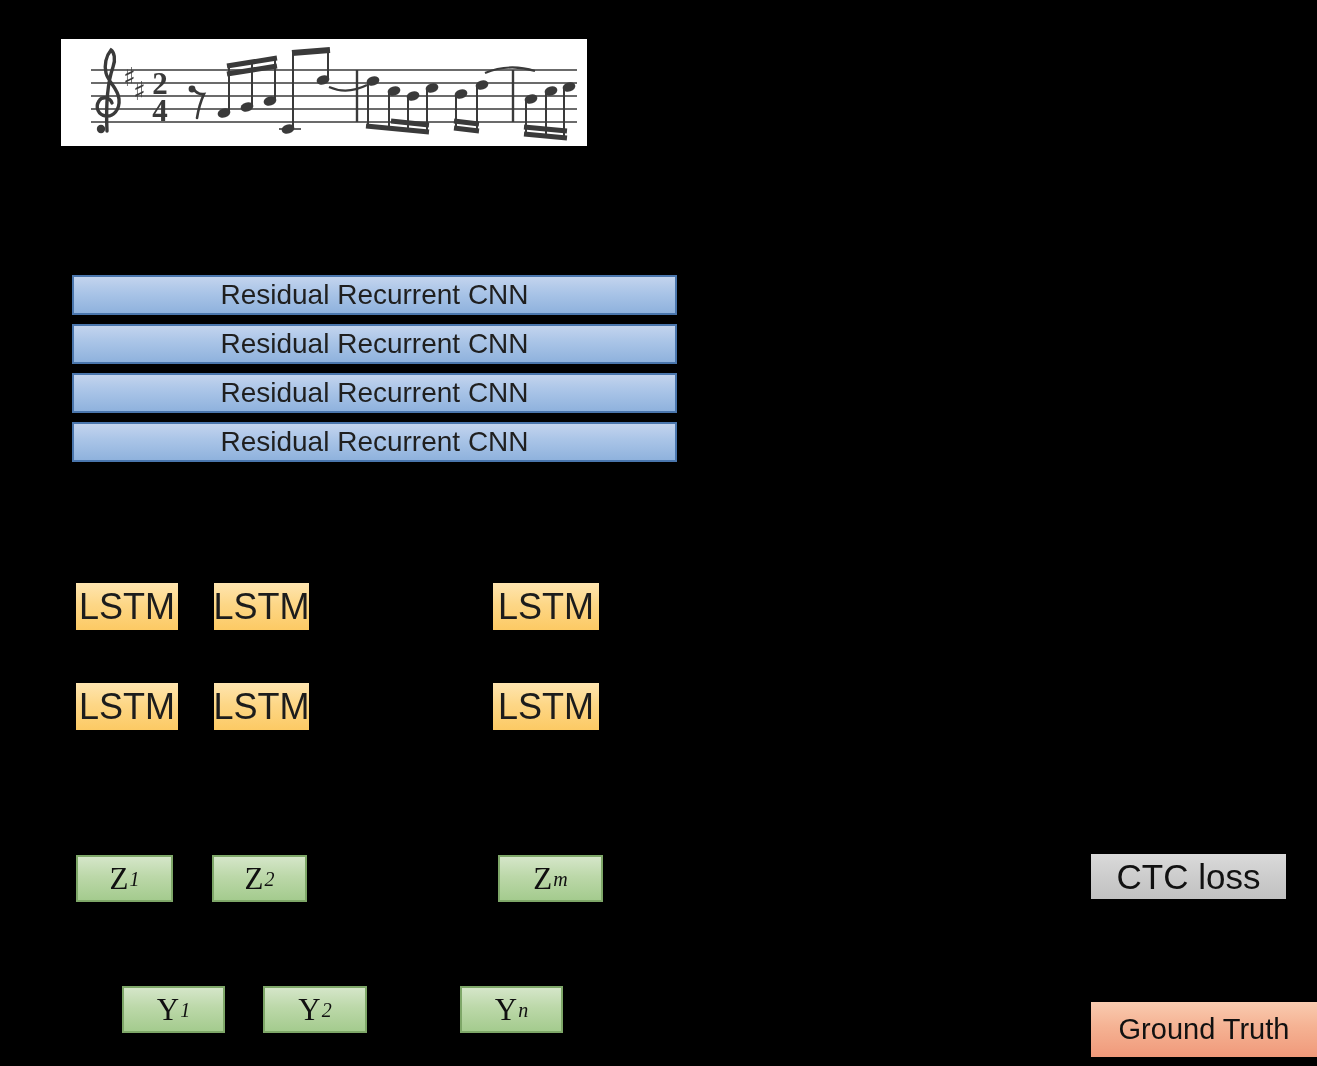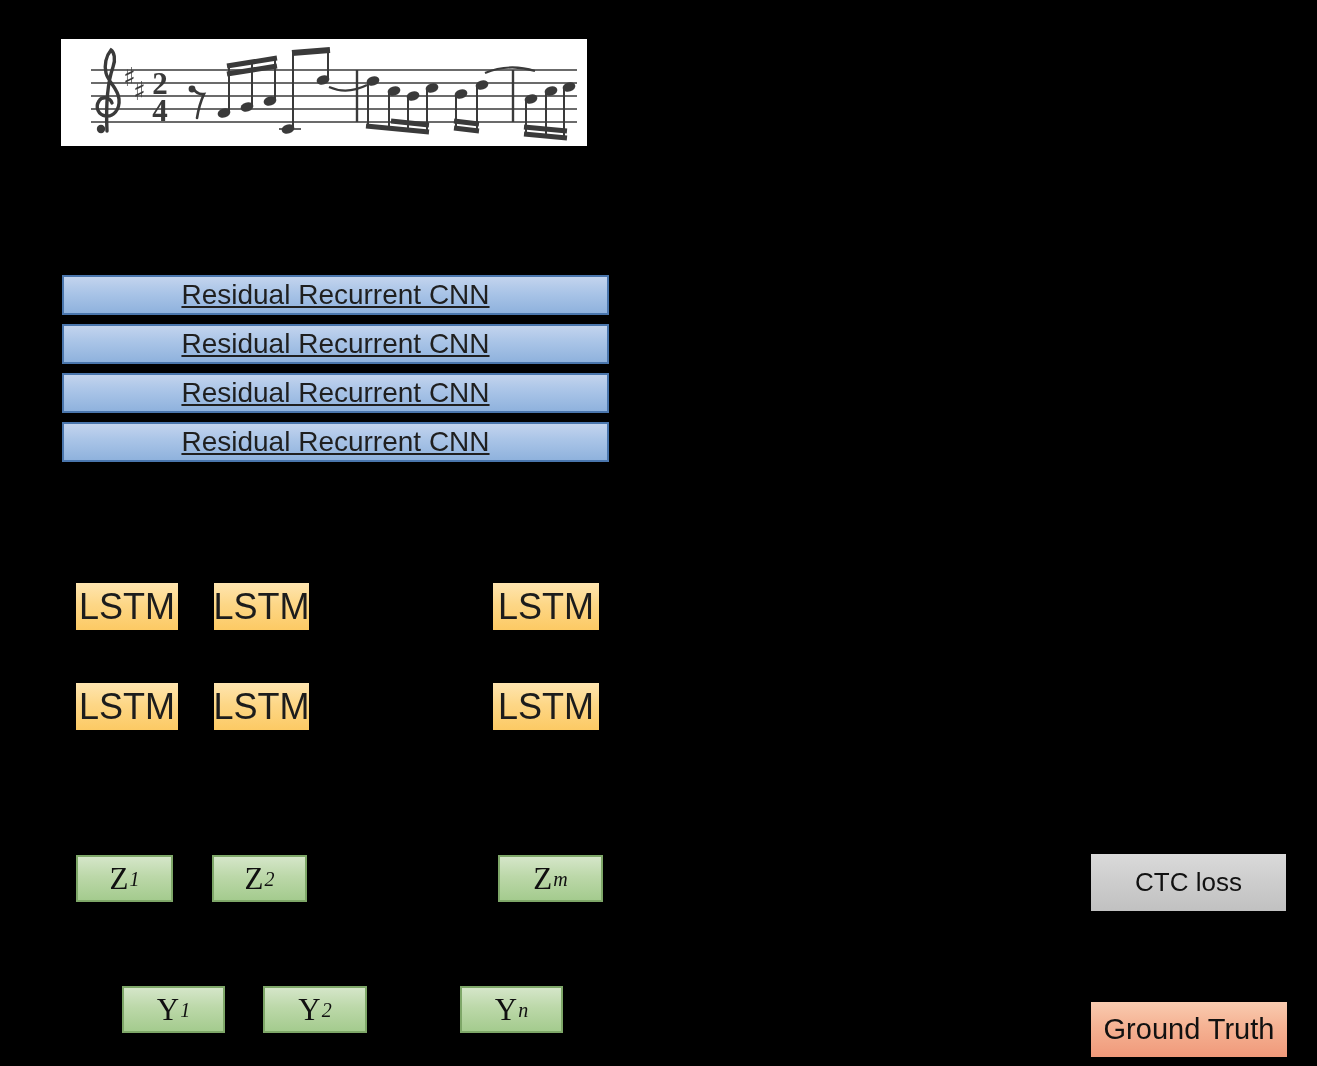--- a/index.html
+++ b/index.html
@@ -11,26 +11,26 @@
     font-family:"Liberation Sans", sans-serif;
   }
   
   .score{
     position:absolute;left:61px;top:39px;width:526px;height:107px;
     background:#ffffff;
   }
   .score svg{display:block;width:100%;height:100%;}
   
   .cnn-box{
-    position:absolute;left:62px;width:547px;height:40px;
+    position:absolute;left:72px;width:605px;height:40px;
     background:linear-gradient(180deg,#c3d4ee 0%,#a9c4e7 45%,#8fb2dd 100%);
     border:2px solid #4a76ad;
     box-sizing:border-box;
     display:flex;align-items:center;justify-content:center;
-    font-size:28px;color:#1f1f1f;text-decoration:underline;
+    font-size:28px;color:#1f1f1f;
   }
   .cnn-1{top:275px}.cnn-2{top:324px}.cnn-3{top:373px}.cnn-4{top:422px}
   
   .lstm-box{
     position:absolute;height:47px;
     background:linear-gradient(180deg,#fee5b0 0%,#fdd787 45%,#fcca64 100%);
     display:flex;align-items:center;justify-content:center;
     font-size:36px;color:#1c1c1c;
   }
   .lstm-r1{top:583px}.lstm-r2{top:683px}
@@ -49,28 +49,28 @@
   }
   .zy-box sub{font-size:20px;font-style:italic;line-height:0;vertical-align:-6px;margin-left:1px;}
   .z-1{left:76px;top:855px;width:97px}
   .z-2{left:212px;top:855px;width:95px}
   .z-3{left:498px;top:855px;width:105px}
   .y-1{left:122px;top:986px;width:103px}
   .y-2{left:263px;top:986px;width:104px}
   .y-3{left:460px;top:986px;width:103px}
   
   .ctc-box{
-    position:absolute;left:1091px;top:854px;width:195px;height:57px;
+    position:absolute;left:1091px;top:854px;width:195px;height:45px;
     background:linear-gradient(180deg,#dadada 0%,#cecece 45%,#c1c1c1 100%);
     display:flex;align-items:center;justify-content:center;
-    font-size:26px;color:#111;
+    font-size:35px;color:#111;
   }
   
   .gt-box{
-    position:absolute;left:1091px;top:1002px;width:196px;height:55px;
+    position:absolute;left:1091px;top:1002px;width:226px;height:55px;
     background:linear-gradient(180deg,#f9cbb0 0%,#f5b293 45%,#f0997a 100%);
     display:flex;align-items:center;justify-content:center;
     font-size:29px;color:#111;
   }
 </style>
 </head>
 <body>
 
 <div class="canvas">
 

